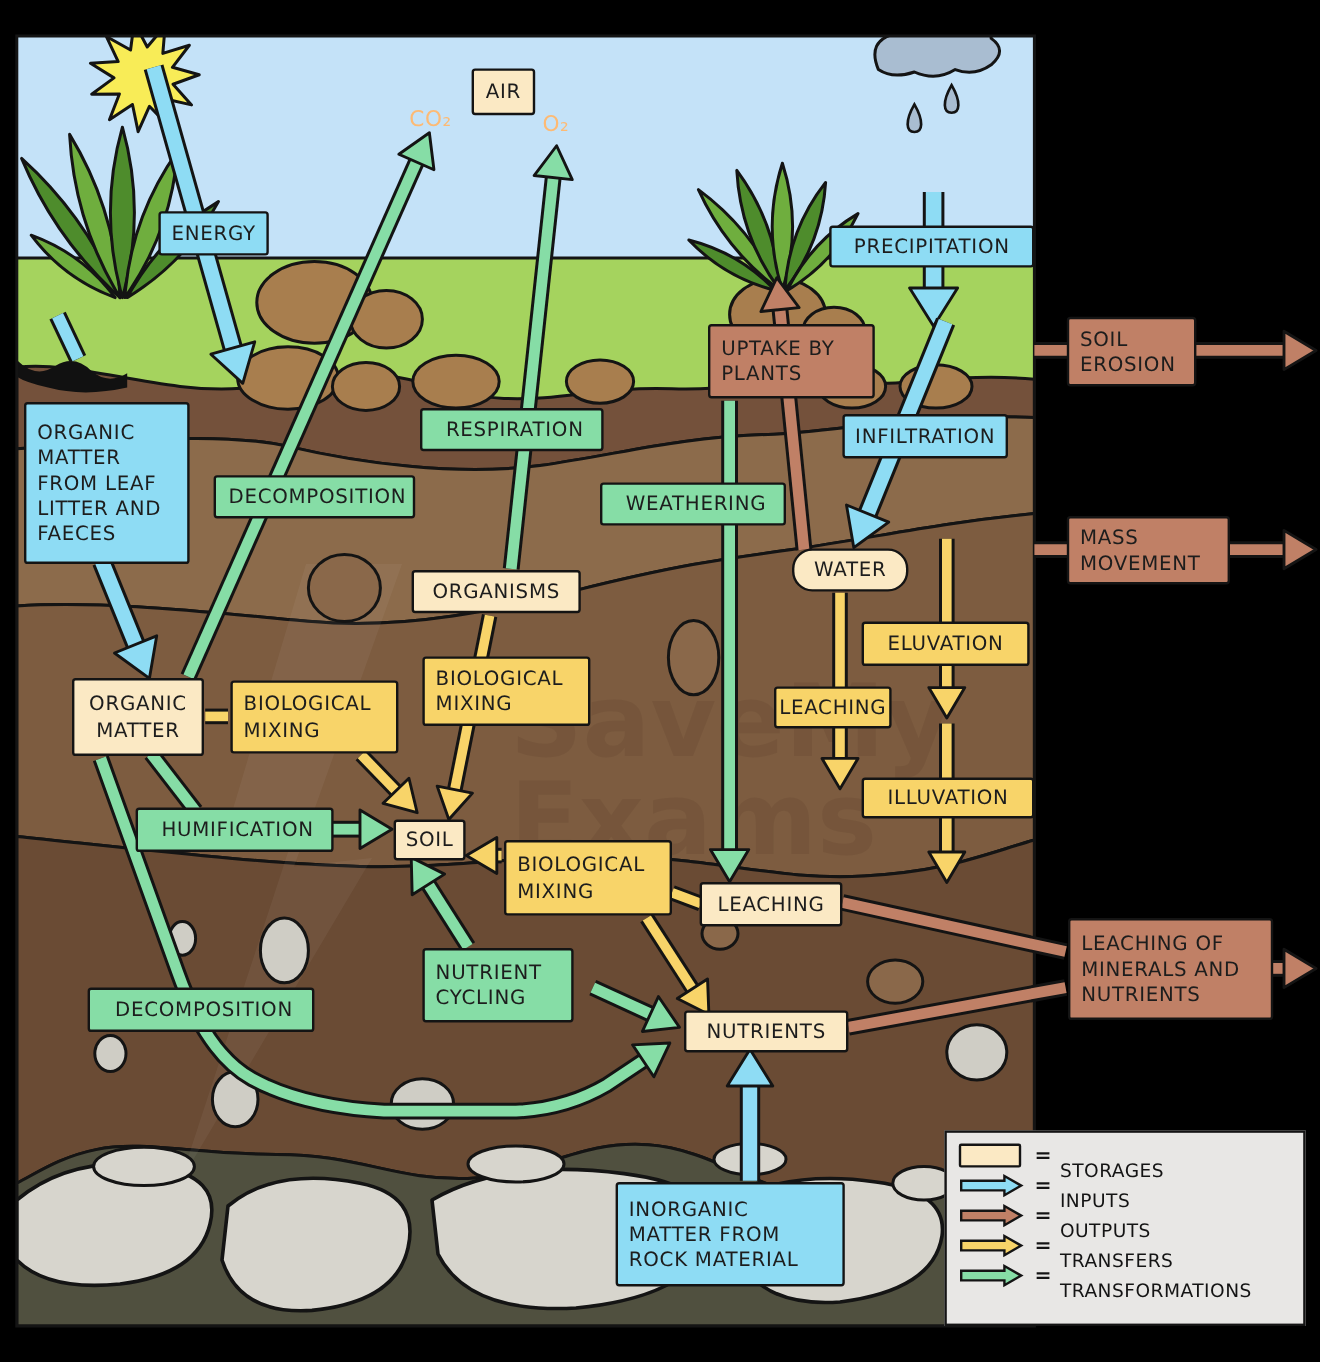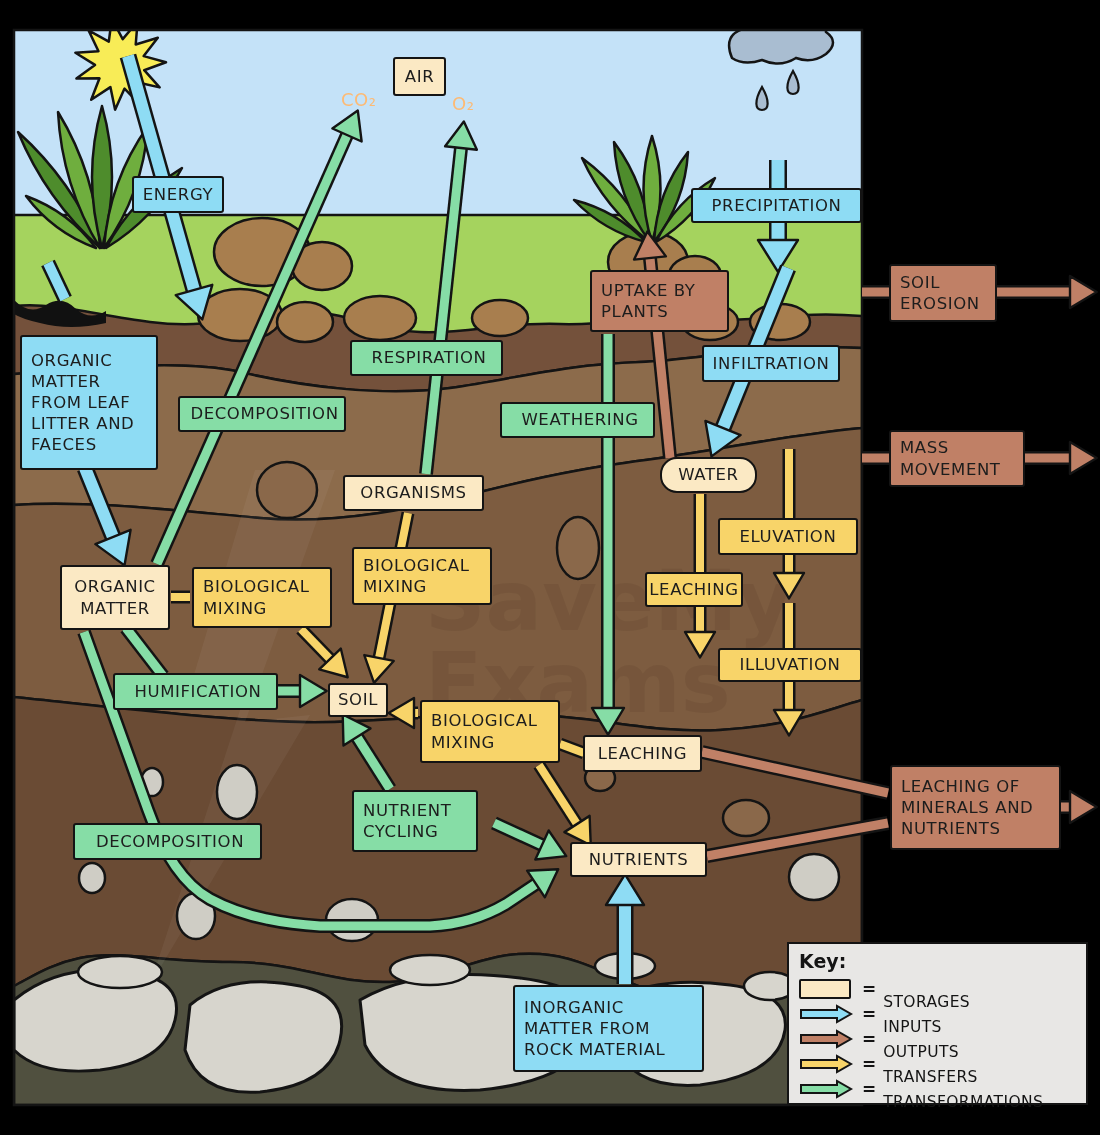--- a/index.html
+++ b/index.html
@@ -226,21 +226,20 @@
 <div class="box storage" style="left:328px;top:683px;width:60px;height:34px;">SOIL</div>
 <div class="box transfer al" style="left:420px;top:700px;width:140px;height:63px;">BIOLOGICAL MIXING</div>
 <div class="box storage" style="left:583px;top:735px;width:119px;height:37px;">LEACHING</div>
 
 <div class="box transformation al" style="left:352px;top:790px;width:126px;height:62px;">NUTRIENT CYCLING</div>
 <div class="box transformation" style="left:73px;top:823px;width:189px;height:37px;">DECOMPOSITION</div>
 <div class="box storage" style="left:570px;top:842px;width:137px;height:35px;">NUTRIENTS</div>
 <div class="box input al" style="left:513px;top:985px;width:191px;height:87px;">INORGANIC MATTER FROM ROCK MATERIAL</div>
 
 <div id="key">
-  <div class="ktitle">Key:</div>
   <div class="krow">
     <span class="swatch">
         <span class="sw-rect"></span>
       </span>
     <span class="eq">=</span>
     <span class="klabel">STORAGES</span>
   </div>
   <div class="krow">
     <span class="swatch">
         <svg width="56" height="20" viewBox="0 0 56 20">

